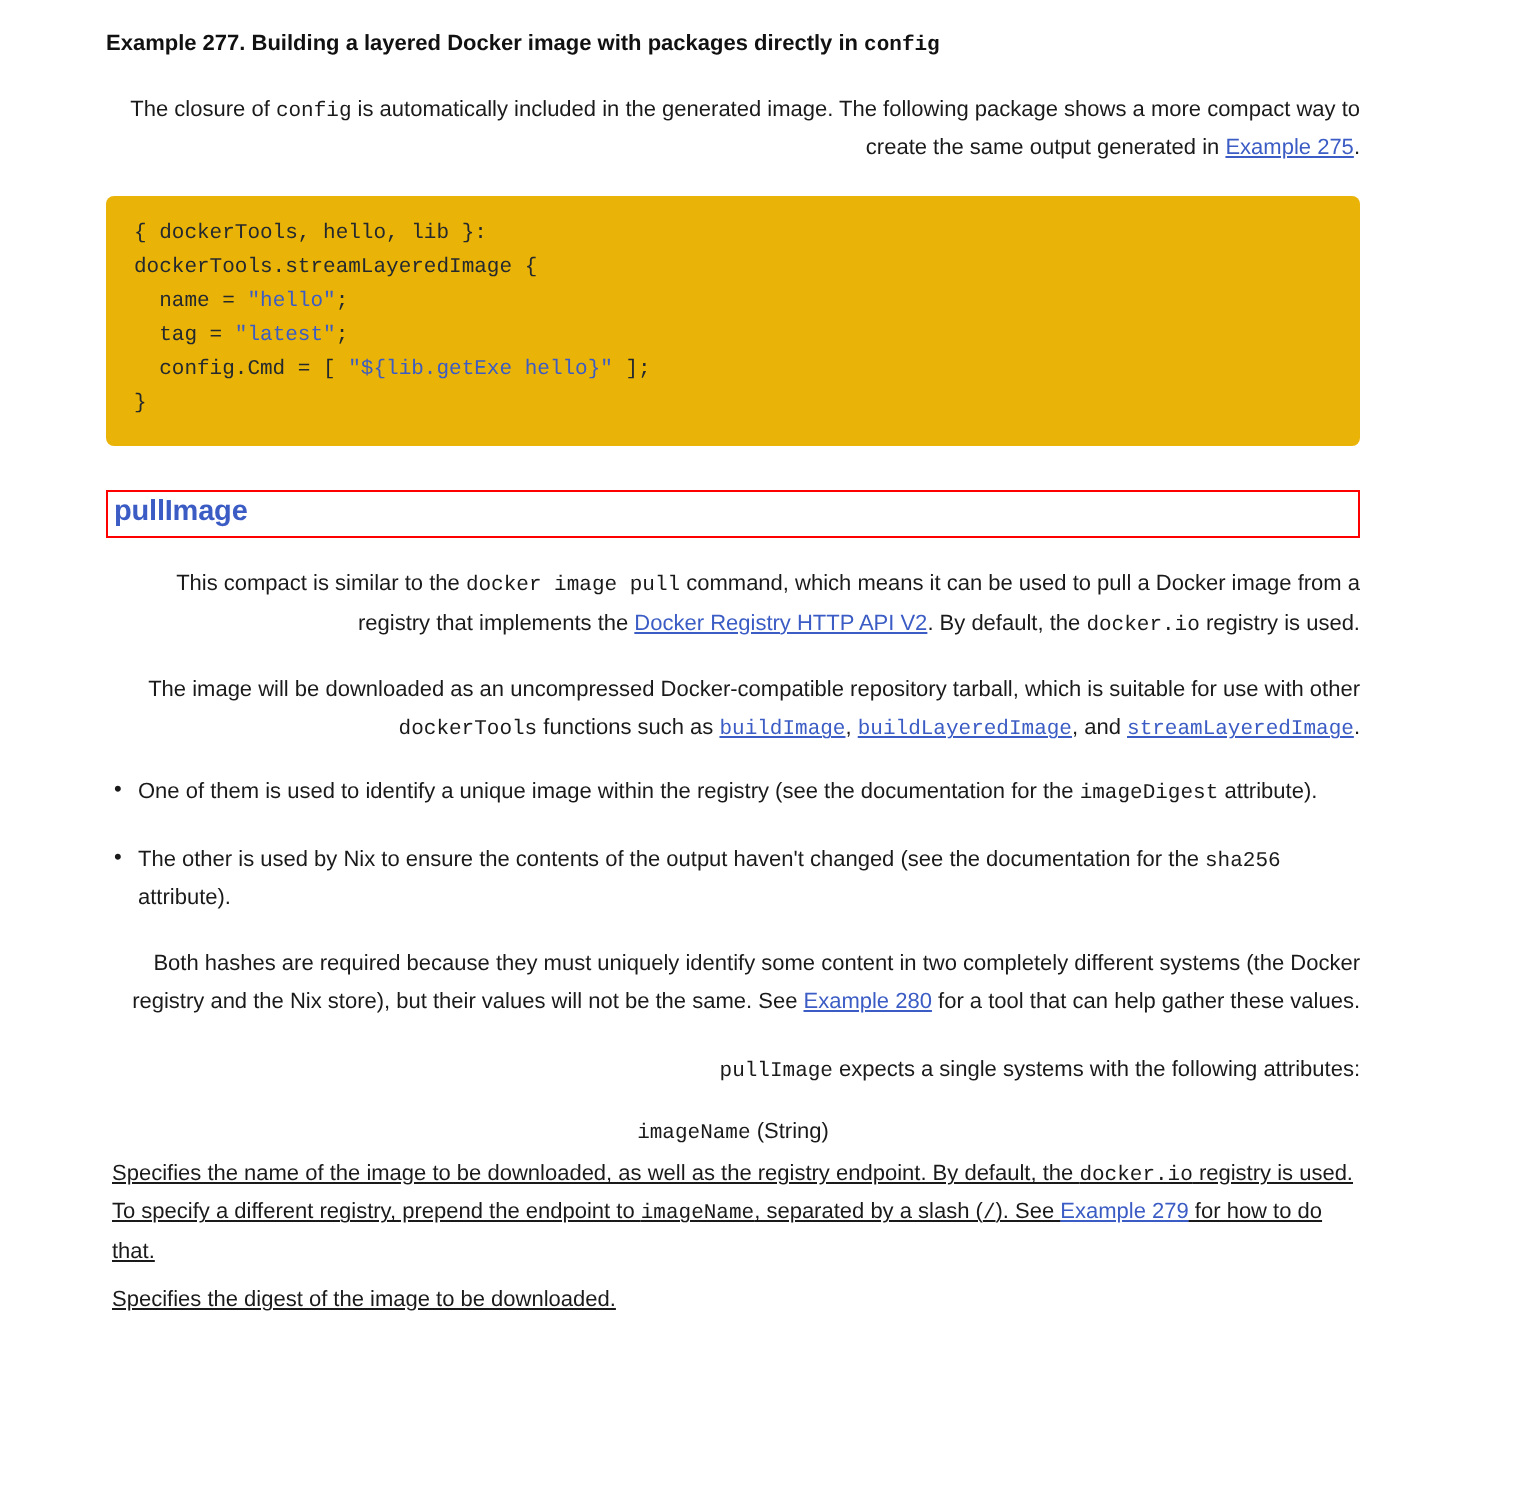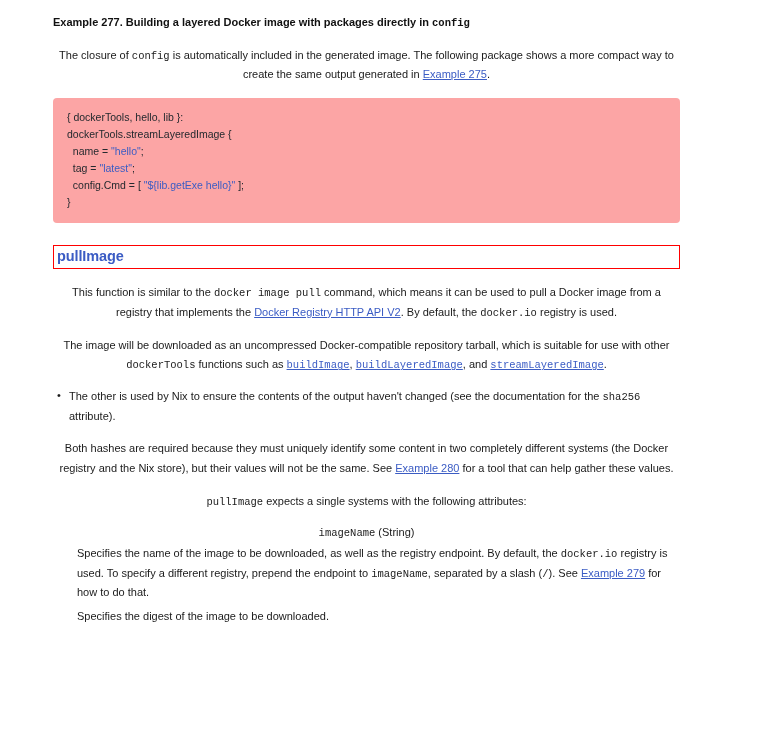--- a/index.html
+++ b/index.html
@@ -50,31 +50,31 @@
   
   .body-block {
     margin-left: 53px;
     margin-right: 86px;
   }
   .para {
     margin: 14px 0 0 0;
     line-height: 1.75;
     font-size: 11px;
     color: #1a1a1a;
-    text-align: center;
+    text-align: right;
   }
   .para-tight { margin-top: 12px; }
 
   
   .code-block {
     margin: 14px 0 0 0;
-    background: #fca5a5;
+    background: #eab308;
     border-radius: 4px;
     padding: 11px 14px 12px 14px;
-    font-family: Liberation Sans, sans-serif;
+    font-family: Liberation Mono, monospace;
     font-size: 10.5px;
     line-height: 1.62;
     color: #24292e;
     white-space: pre;
     overflow: hidden;
   }
   .code-block .str { color: #3b5cc4; }
 
   
   .anno-heading {
@@ -122,24 +122,25 @@
     font-family: "Liberation Mono", monospace;
     font-size: 10.5px;
     color: #1a1a1a;
     text-align: center;
   }
   dt.def-term .ptype {
     font-family: "Liberation Sans", sans-serif;
     font-size: 11px;
   }
   dd.def-desc {
-    margin: 5px 0 0 24px;
+    margin: 5px 0 0 3px;
     line-height: 1.75;
     font-size: 11px;
     color: #1a1a1a;
+    text-decoration: underline;
   }
 </style>
 </head>
 <body>
 
 <div class="page">
 
   <div class="example-caption"><span>Example 277. Building a layered Docker image with packages directly in </span><span class="mono">config</span></div>
 
   <div class="body-block">
@@ -150,26 +151,27 @@
 <span>dockerTools.streamLayeredImage {</span>
 <span>  name = </span><span class="str">"hello"</span><span>;</span>
 <span>  tag = </span><span class="str">"latest"</span><span>;</span>
 <span>  config.Cmd = [ </span><span class="str">"${lib.getExe hello}"</span><span> ];</span>
 <span>}</span></div>
 
     <div class="anno-heading">
       <h2>pullImage</h2>
     </div>
 
-    <p class="para"><span>This function is similar to the </span><span class="mono">docker image pull</span><span> command, which means it can be used to pull a Docker image from a registry that implements the </span><a class="link">Docker Registry HTTP API V2</a><span>. By default, the </span><span class="mono">docker.io</span><span> registry is used.</span></p>
+    <p class="para"><span>This compact is similar to the </span><span class="mono">docker image pull</span><span> command, which means it can be used to pull a Docker image from a registry that implements the </span><a class="link">Docker Registry HTTP API V2</a><span>. By default, the </span><span class="mono">docker.io</span><span> registry is used.</span></p>
 
     <p class="para"><span>The image will be downloaded as an uncompressed Docker-compatible repository tarball, which is suitable for use with other </span><span class="mono">dockerTools</span><span> functions such as </span><a class="link-mono">buildImage</a><span>, </span><a class="link-mono">buildLayeredImage</a><span>, and </span><a class="link-mono">streamLayeredImage</a><span>.</span></p>
 
 
     <ul class="bullets">
+      <li><span>One of them is used to identify a unique image within the registry (see the documentation for the </span><span class="mono">imageDigest</span><span> attribute).</span></li>
       <li><span>The other is used by Nix to ensure the contents of the output haven't changed (see the documentation for the </span><span class="mono">sha256</span><span> attribute).</span></li>
     </ul>
 
     <p class="para para-tight"><span>Both hashes are required because they must uniquely identify some content in two completely different systems (the Docker registry and the Nix store), but their values will not be the same. See </span><a class="link">Example 280</a><span> for a tool that can help gather these values.</span></p>
 
 
     <p class="para"><span class="mono">pullImage</span><span> expects a single systems with the following attributes:</span></p>
 
     <dl class="defs">
 

